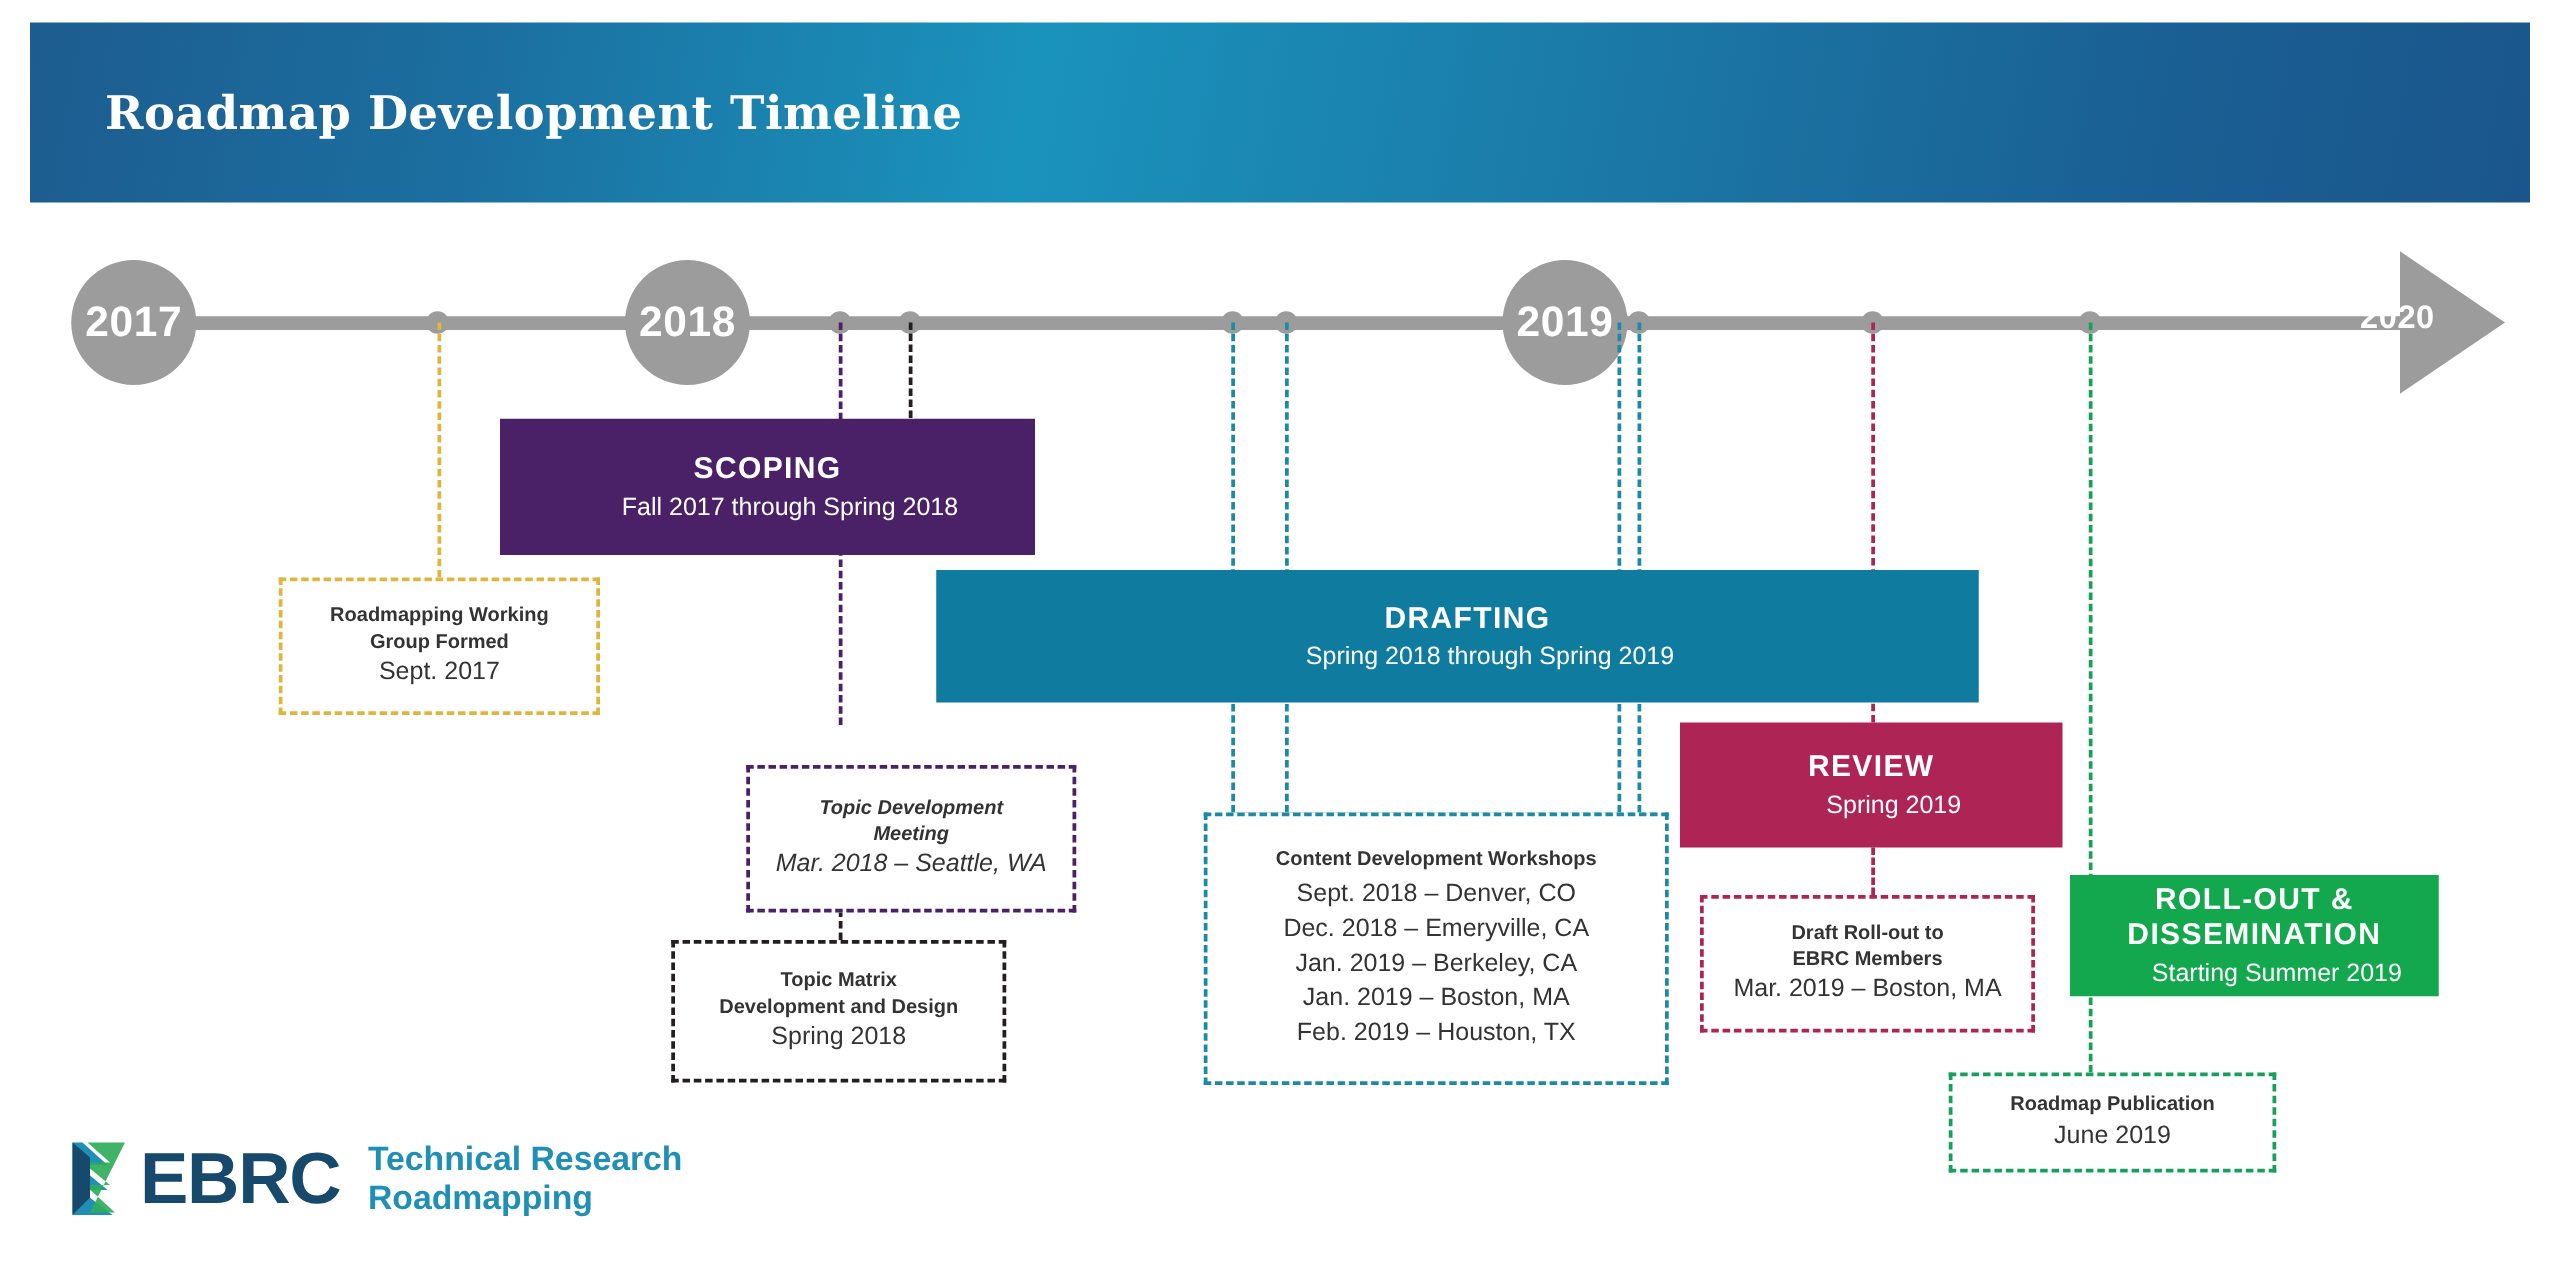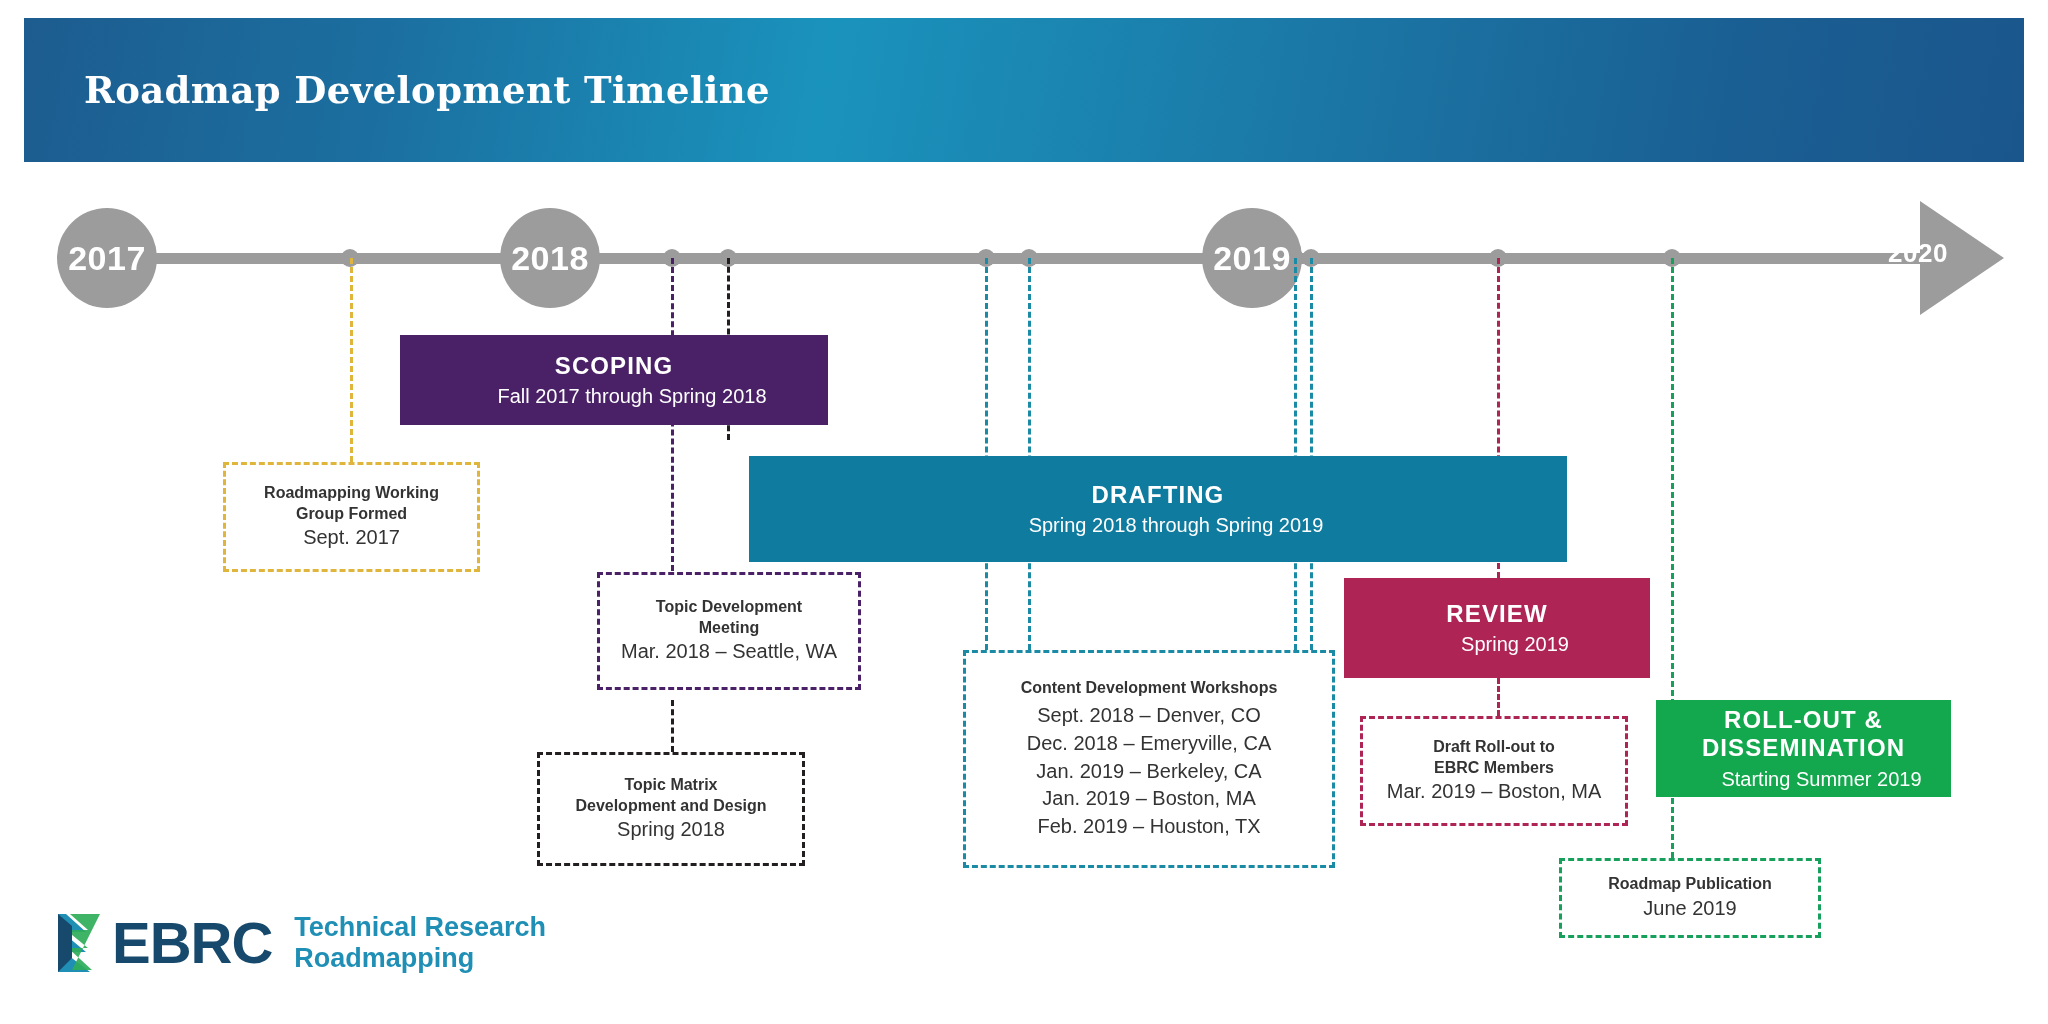--- a/index.html
+++ b/index.html
@@ -120,26 +120,26 @@
   <div class="conn-v" style="left:1028px;top:258px;height:392px;border-left-color:#1b8aa5;"></div>
   <div class="conn-v" style="left:1294px;top:258px;height:392px;border-left-color:#1b8aa5;"></div>
   <div class="conn-v" style="left:1310px;top:258px;height:392px;border-left-color:#1b8aa5;"></div>
   <div class="conn-h" style="left:985px;top:650px;width:340px;border-top-color:#1b8aa5;"></div>
 
   <div class="conn-v" style="left:1497px;top:258px;height:320px;border-left-color:#ae2455;"></div>
   <div class="conn-v" style="left:1497px;top:678px;height:38px;border-left-color:#ae2455;"></div>
 
   <div class="conn-v" style="left:1671px;top:258px;height:600px;border-left-color:#16a05c;"></div>
 
-  <div class="phase" style="left:400px;top:335px;width:428px;height:90px;background:#4a2167;">
+  <div class="phase" style="left:400px;top:335px;width:428px;height:109px;background:#4a2167;">
     <div class="p-title">SCOPING</div>
     <div class="p-sub">Fall 2017 through Spring 2018</div>
   </div>
 
-  <div class="phase" style="left:749px;top:456px;width:818px;height:106px;background:#0f7b9e;">
+  <div class="phase" style="left:749px;top:456px;width:818px;height:106px;background:#0f7b9e;padding-left:16px;">
     <div class="p-title">DRAFTING</div>
     <div class="p-sub">Spring 2018 through Spring 2019</div>
   </div>
 
   <div class="phase" style="left:1344px;top:578px;width:306px;height:100px;background:#ae2455;">
     <div class="p-title">REVIEW</div>
     <div class="p-sub">Spring 2019</div>
   </div>
 
   <div class="phase" style="left:1656px;top:700px;width:295px;height:97px;background:#13a84d;">
@@ -147,21 +147,21 @@
     <div class="p-title">DISSEMINATION</div>
     <div class="p-sub">Starting Summer 2019</div>
   </div>
 
   <div class="milestone" style="left:223px;top:462px;width:257px;height:110px;border:3px dashed #e0b53c;">
     <div class="m-title">Roadmapping Working</div>
     <div class="m-title">Group Formed</div>
     <div class="m-sub">Sept. 2017</div>
   </div>
 
-  <div class="milestone" style="left:597px;top:572px;width:264px;height:118px;border:3px dashed #4a2167;">
+  <div class="milestone" style="left:597px;top:612px;width:264px;height:118px;border:3px dashed #4a2167;font-style:italic;">
     <div class="m-title">Topic Development</div>
     <div class="m-title">Meeting</div>
     <div class="m-sub">Mar. 2018 – Seattle, WA</div>
   </div>
 
   <div class="milestone" style="left:537px;top:752px;width:268px;height:114px;border:3px dashed #231f20;">
     <div class="m-title">Topic Matrix</div>
     <div class="m-title">Development and Design</div>
     <div class="m-sub">Spring 2018</div>
   </div>

